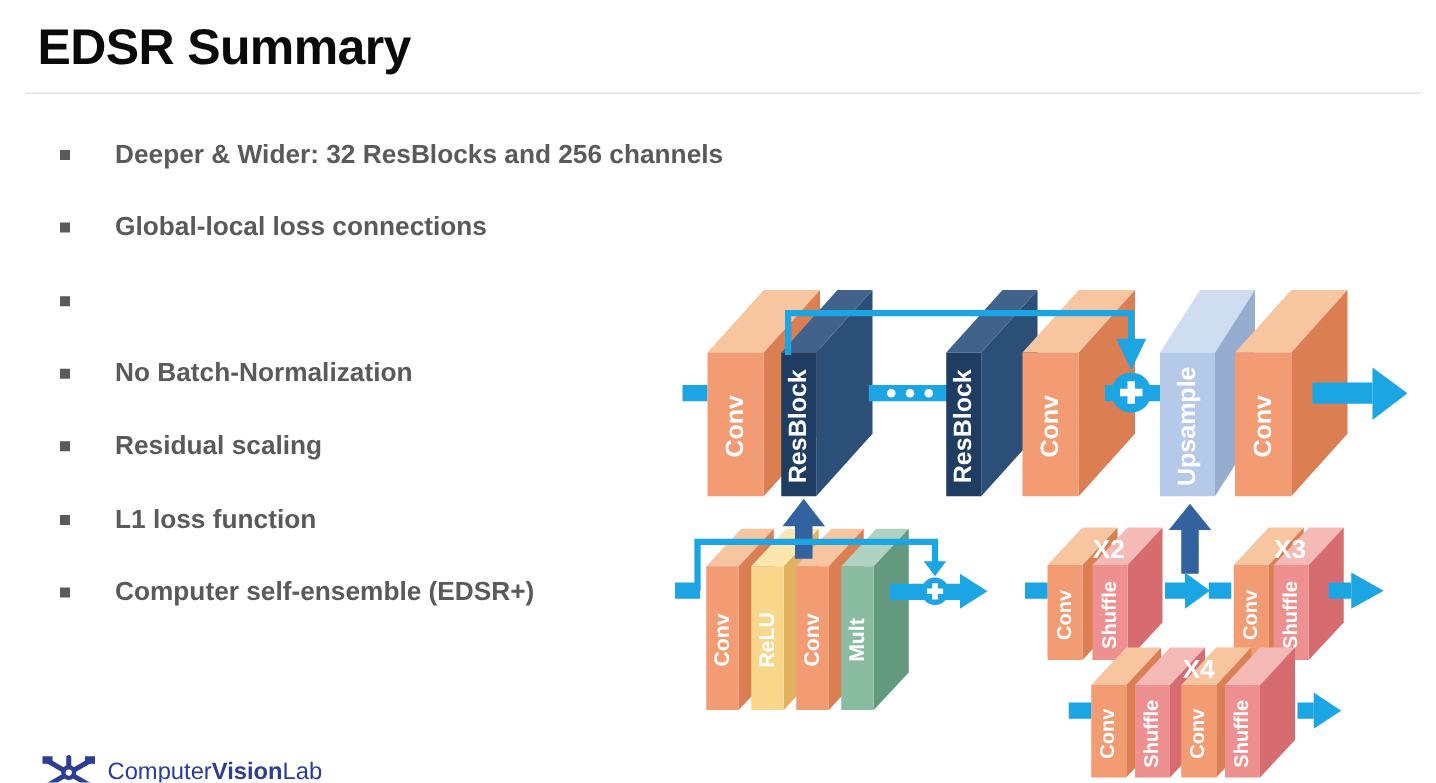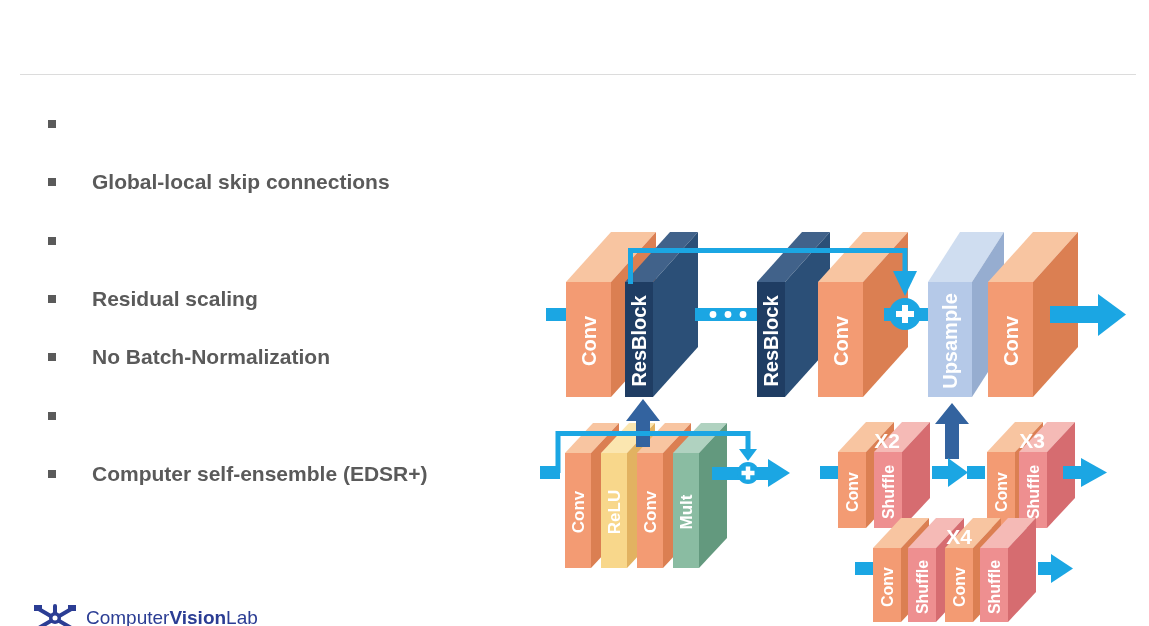--- a/index.html
+++ b/index.html
@@ -17,43 +17,46 @@
   .t20{font-size:20px}.t17{font-size:17px}.t16{font-size:16px}.t21{font-size:21px}
   .logo{position:absolute;left:32px;top:603px;display:flex;align-items:flex-start;color:#2B3D94;}
   .logo-text{font-size:19px;margin-left:8px;margin-top:4px;white-space:nowrap;}
   .logo-text b{font-weight:bold;}
 </style>
 </head>
 <body>
 
 <div class="slide">
 
+  <h1 class="title">EDSR Summary</h1>
   <div class="divider"></div>
 
   <ul class="bullets">
     <li>
         <span class="marker"></span>
-      </li>
-    <li>
-        <span class="marker"></span>
-        <span>Global-local skip connections</span>
-      </li>
-    <li>
-        <span class="marker"></span>
+        <span>Deeper &amp; Wider: 32 ResBlocks and 256 channels</span>
+      </li>
+    <li>
+        <span class="marker"></span>
+        <span>Global-local loss connections</span>
+      </li>
+    <li>
+        <span class="marker"></span>
+      </li>
+    <li>
+        <span class="marker"></span>
+        <span>No Batch-Normalization</span>
       </li>
     <li>
         <span class="marker"></span>
         <span>Residual scaling</span>
       </li>
     <li>
         <span class="marker"></span>
-        <span>No Batch-Normalization</span>
-      </li>
-    <li>
-        <span class="marker"></span>
+        <span>L1 loss function</span>
       </li>
     <li>
         <span class="marker"></span>
         <span>Computer self-ensemble (EDSR+)</span>
       </li>
   </ul>
 
   <svg class="diagram" viewBox="530 215 620 411" width="620" height="411">
 
     <g fill="#1BA6E3">

